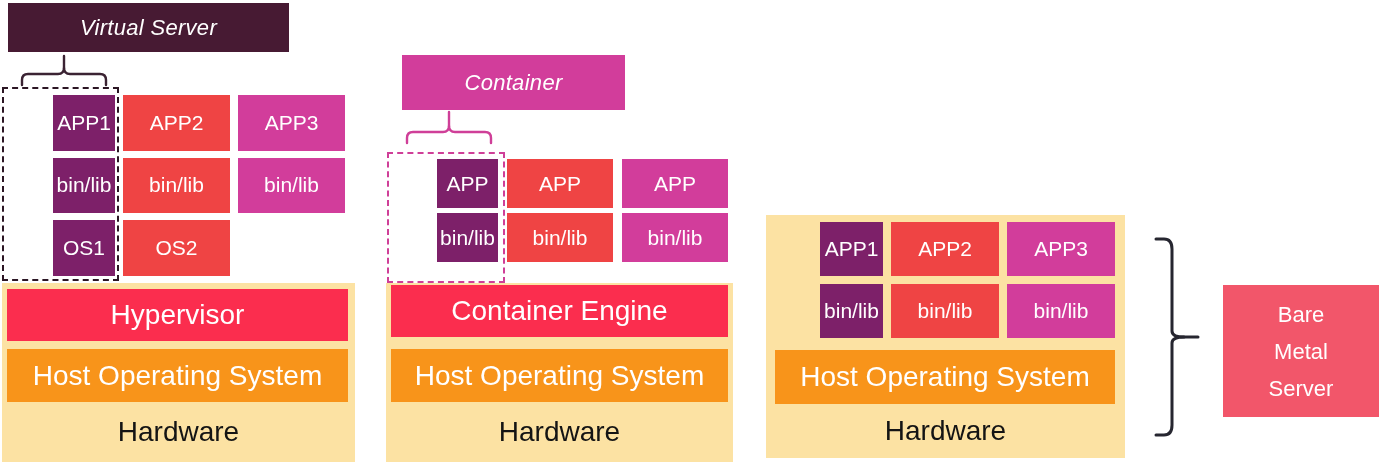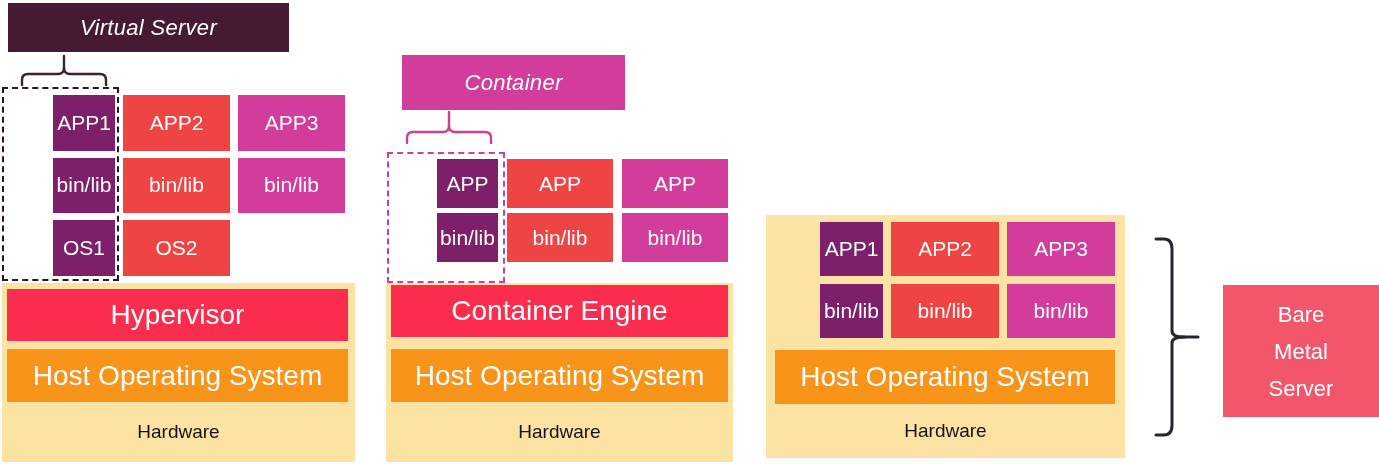--- a/index.html
+++ b/index.html
@@ -15,21 +15,21 @@
     position:absolute;box-sizing:border-box;
     display:flex;align-items:center;justify-content:center;
     color:#ffffff;
   }
   .title{font-size:22px;letter-spacing:.3px;}
   .cell{font-size:21px;}
   .layer{font-size:28px;}
   .base-label{
     position:absolute;box-sizing:border-box;
     display:flex;align-items:center;justify-content:center;
-    color:#141414;font-size:19px;
+    color:#141414;font-size:28px;
   }
   
   .bg-darkaub{background:#471a33;}
   .bg-purple{background:#7d2069;margin-left:45px;}
   .bg-mauve{background:#ef4444;}
   .bg-pink{background:#d23d9b;}
   .bg-red{background:#fb2d4e;}
   .bg-orange{background:#f8941a;}
   .bg-cream{background:#fce2a3;}
   .bg-coral{background:#f2566a;}

